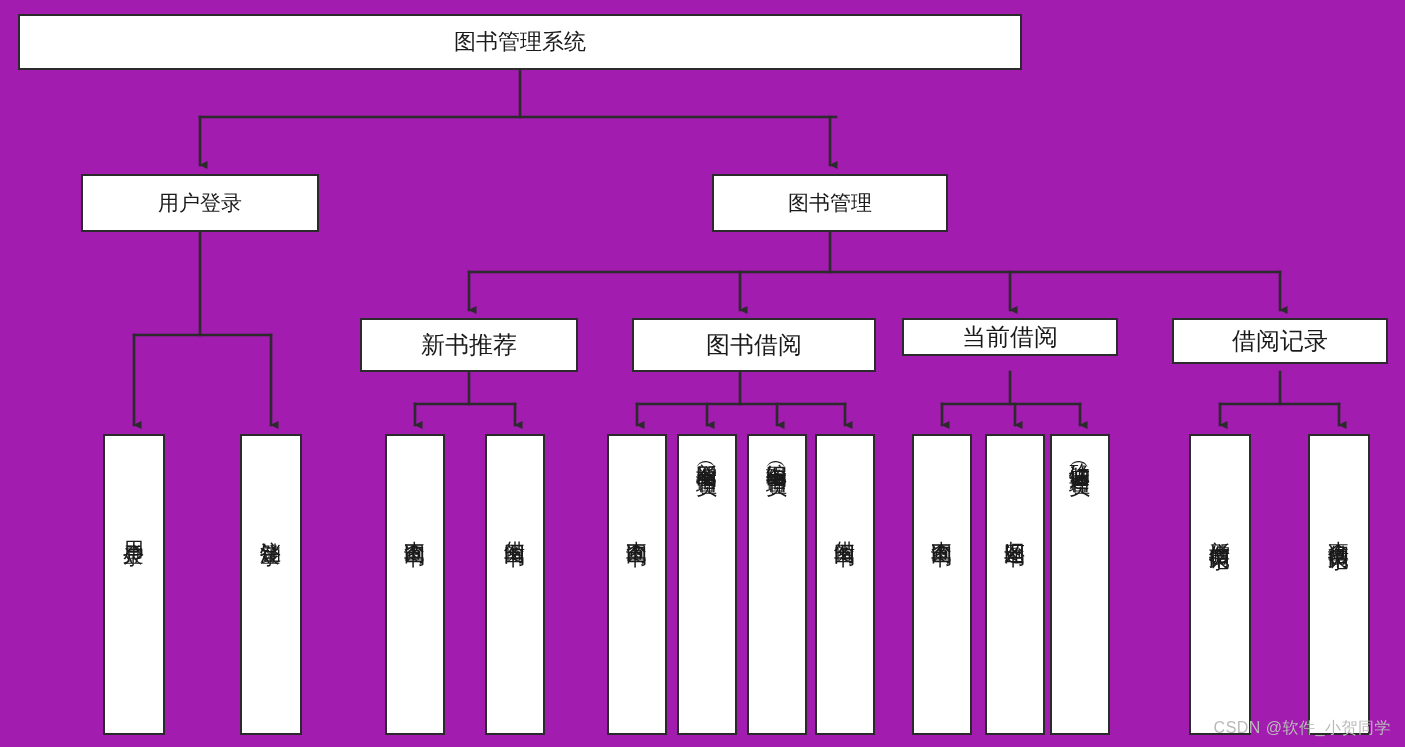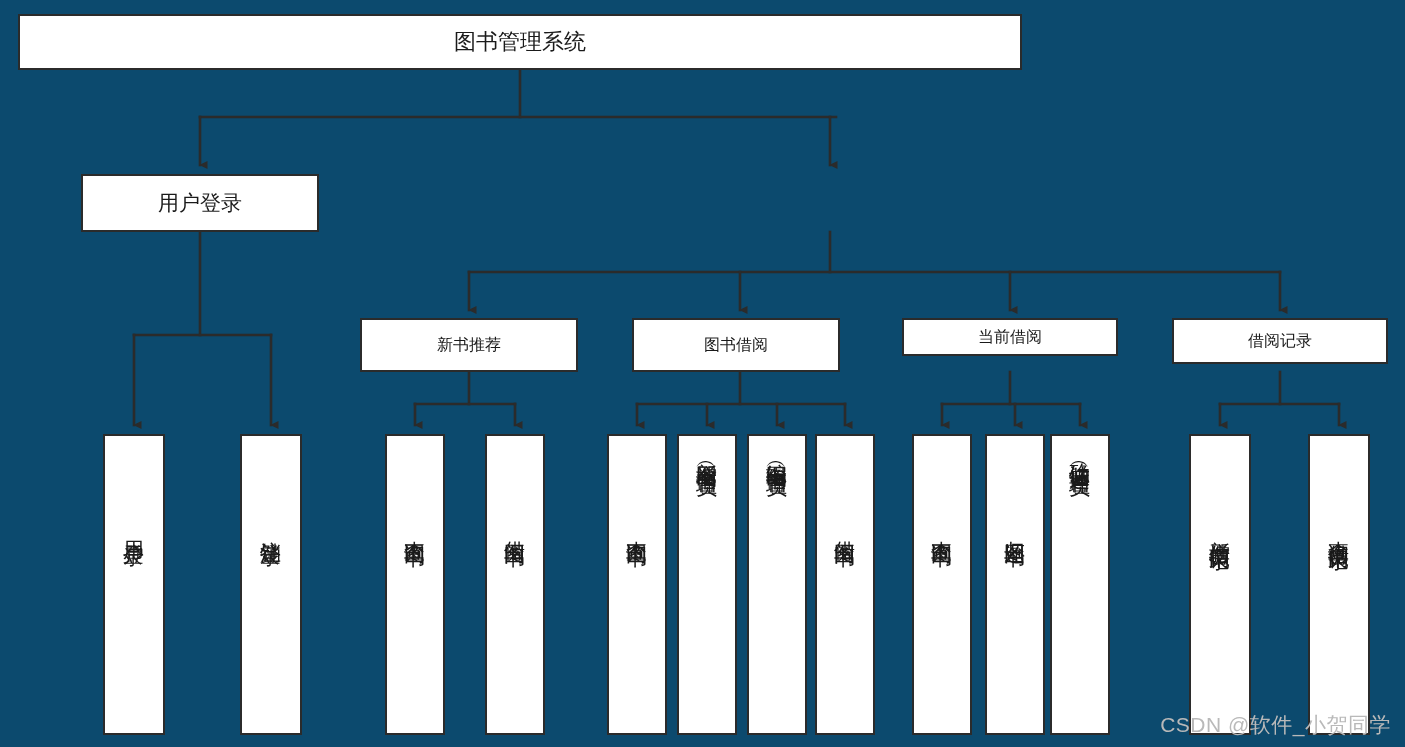--- a/index.html
+++ b/index.html
@@ -8,21 +8,21 @@
     background: #ffffff;
   }
   body {
     font-family: "Liberation Sans", "DejaVu Sans", sans-serif;
     color: #1a1a1a;
   }
   #canvas {
     position: relative;
     width: 1405px;
     height: 747px;
-    background: #0c4a6e;
+    background: #a21caf;
     overflow: hidden;
   }
   #diagram-svg {
     position: absolute;
     left: 0;
     top: 0;
     width: 1405px;
     height: 747px;
   }
   .node {
@@ -41,40 +41,40 @@
     text-align: center;
     white-space: pre-wrap;
   }
   .node-root .label {
     font-size: 22px;
   }
   .node-l1 .label {
     font-size: 21px;
   }
   .node-l2 .label {
-    font-size: 16px;
+    font-size: 24px;
   }
   .node-leaf {
     align-items: flex-start;
     justify-content: center;
     padding-top: 10px;
   }
   .node-leaf .label {
     font-size: 21px;
     writing-mode: vertical-rl;
     text-orientation: upright;
     letter-spacing: 2px;
     line-height: 1;
   }
   .node-leaf.mid .label {
     margin-top: 78px;
   }
   .watermark {
     position: absolute;
-    font-size: 21px;
+    font-size: 16px;
     color: #b9b9b9;
     letter-spacing: 0.5px;
     white-space: nowrap;
     pointer-events: none;
   }
 </style>
 </head>
 <body>
 
 <div id="canvas">
@@ -129,25 +129,28 @@
     </g>
   </svg>
 
   <div class="node node-root" style="left: 18px; top: 14px; width: 1004px; height: 56px;">
     <span class="label">图书管理系统</span>
   </div>
 
   <div class="node node-l1" style="left: 81px; top: 174px; width: 238px; height: 58px;">
     <span class="label">用户登录</span>
   </div>
+  <div class="node node-l1" style="left: 712px; top: 174px; width: 236px; height: 58px;">
+    <span class="label">图书管理</span>
+  </div>
 
   <div class="node node-l2" style="left: 360px; top: 318px; width: 218px; height: 54px;">
     <span class="label">新书推荐</span>
   </div>
-  <div class="node node-l2" style="left: 632px; top: 318px; width: 208px; height: 54px;">
+  <div class="node node-l2" style="left: 632px; top: 318px; width: 244px; height: 54px;">
     <span class="label">图书借阅</span>
   </div>
   <div class="node node-l2" style="left: 902px; top: 318px; width: 216px; height: 38px;">
     <span class="label">当前借阅</span>
   </div>
   <div class="node node-l2" style="left: 1172px; top: 318px; width: 216px; height: 46px;">
     <span class="label">借阅记录</span>
   </div>
 
   <div class="node node-leaf mid" style="left: 103px; top: 434px; width: 62px; height: 301px;">

